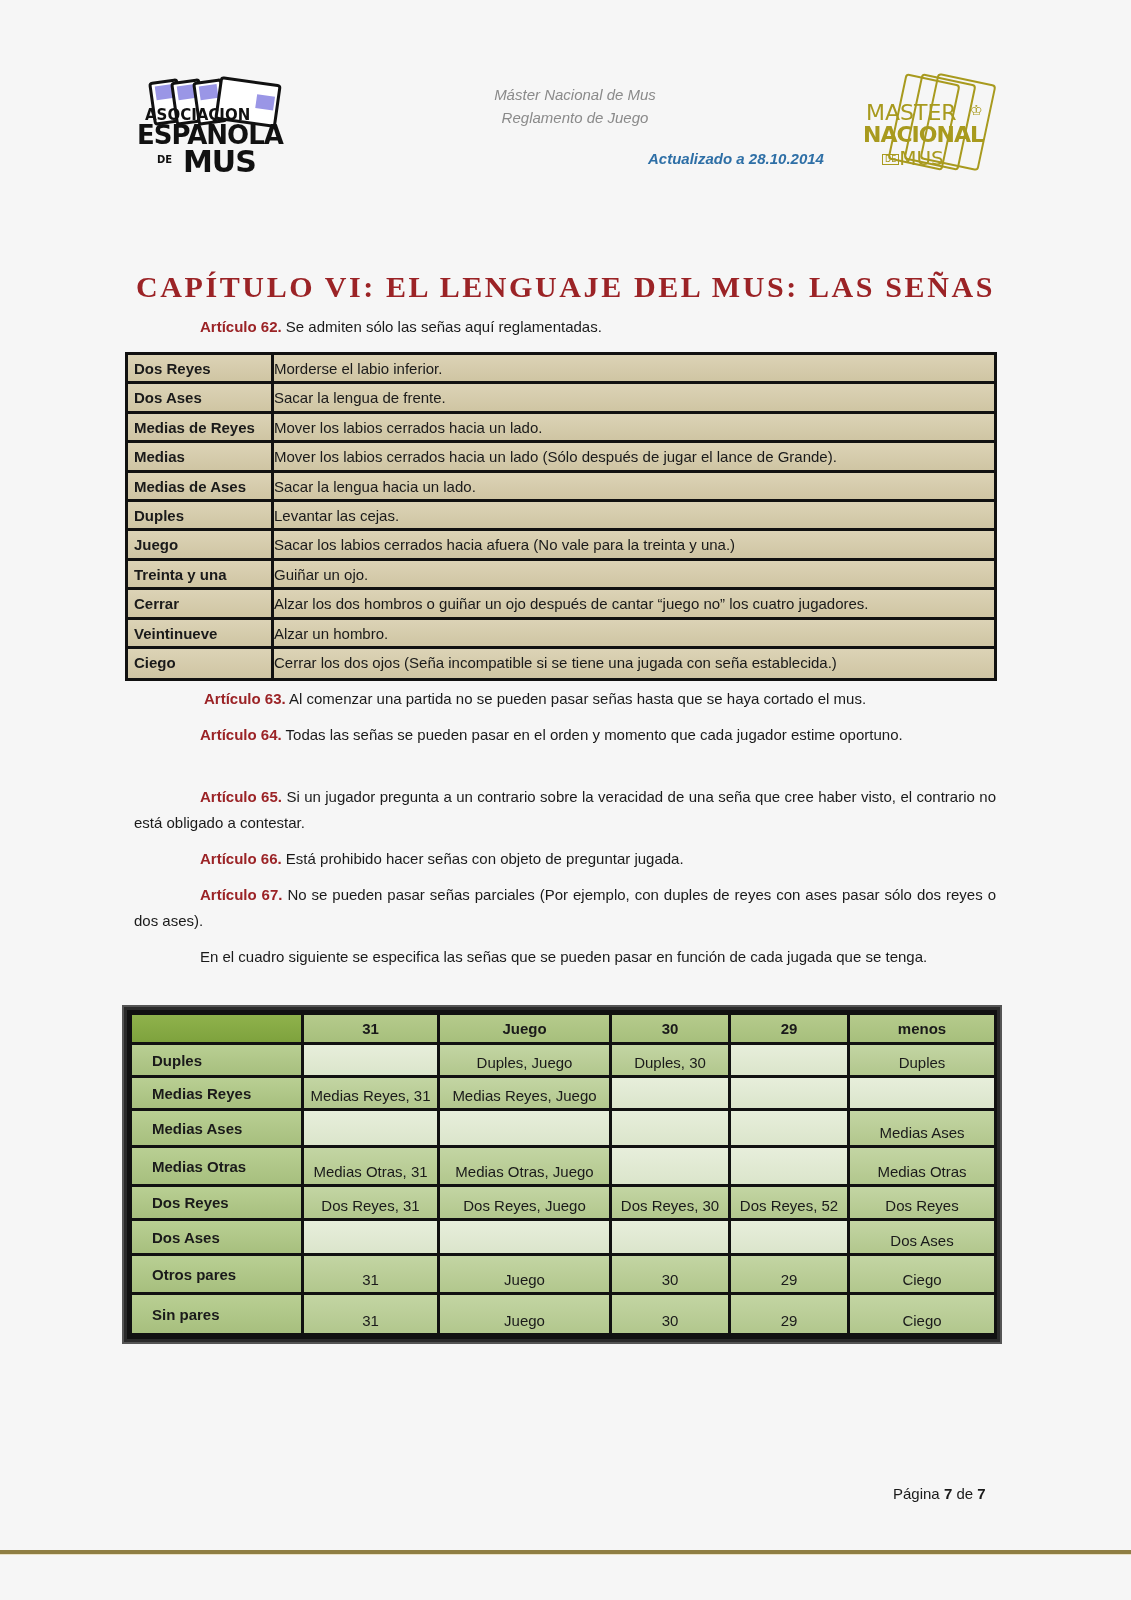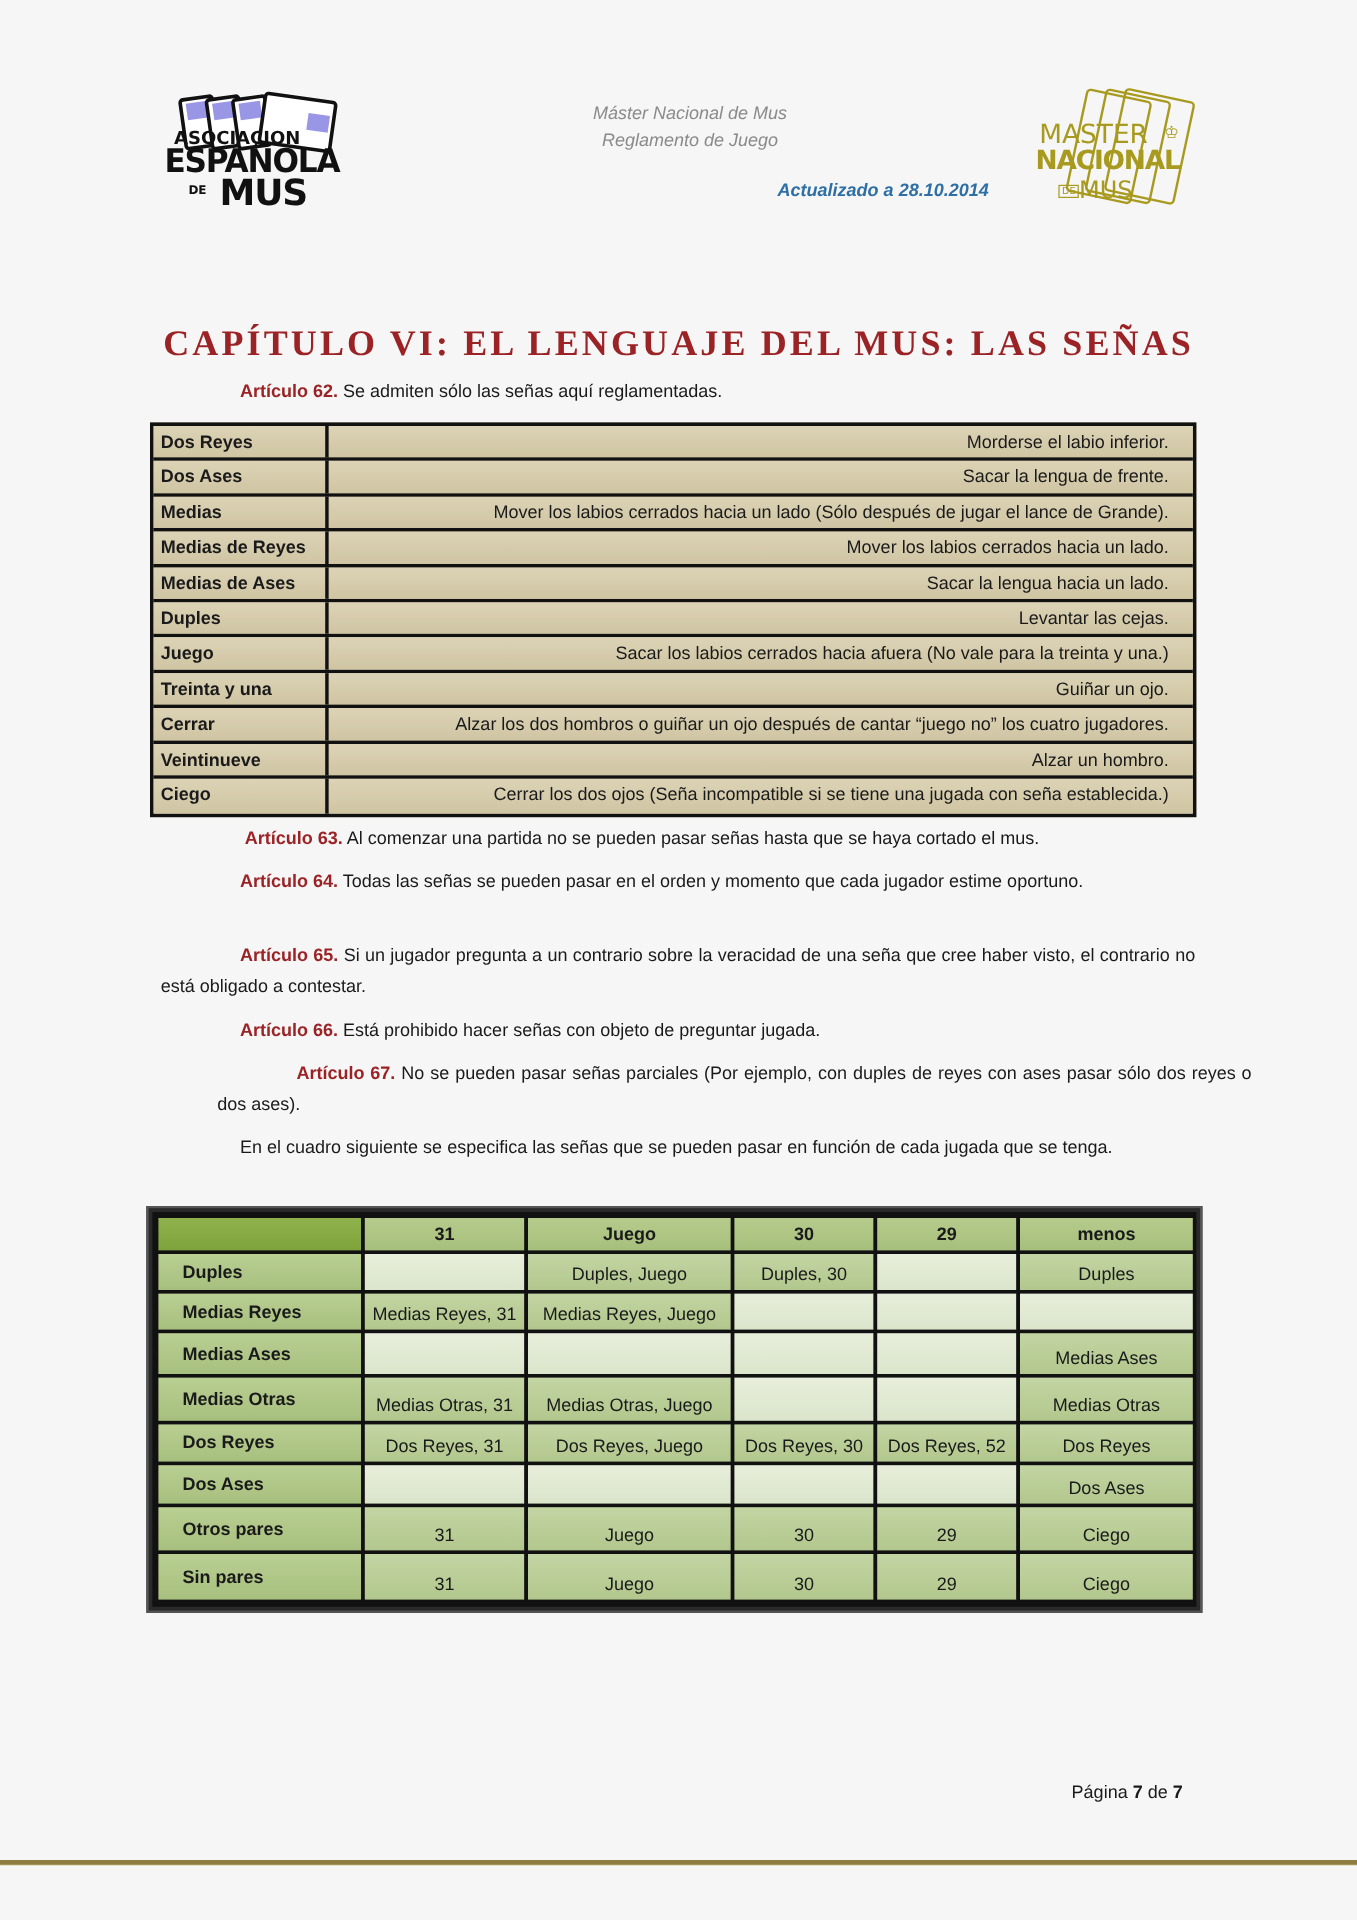--- a/index.html
+++ b/index.html
@@ -33,21 +33,21 @@
   
   .para { position: absolute; left: 134px; width: 862px; font-size: 15px; line-height: 26px; color: #1a1a1a; text-align: justify; }
   .para .art { color: #9b2326; font-weight: bold; }
   .para .indent { display: inline-block; width: 66px; }
 
   
   .signs { position: absolute; left: 125px; top: 352px; width: 872px; border: 3px solid #111; background: #d8cfb0; }
   .signs .row { display: flex; height: 29.4px; border-bottom: 3px solid #111; }
   .signs .row:last-child { border-bottom: none; }
   .signs .c1 { width: 146px; border-right: 3px solid #111; padding: 0 6px; font-weight: bold; font-size: 15px; line-height: 27px; background: linear-gradient(#dcd3b6, #cfc5a3); }
-  .signs .c2 { flex: 1; padding: 0 20px; font-size: 15px; line-height: 27px; background: linear-gradient(#dcd3b6, #cfc5a3); text-align: right; }
+  .signs .c2 { flex: 1; padding: 0 0; font-size: 15px; line-height: 27px; background: linear-gradient(#dcd3b6, #cfc5a3); }
 
   
   .jug-outer { position: absolute; left: 122px; top: 1005px; width: 880px; height: 339px; background: #111; border: 2px solid #555; box-shadow: inset 0 0 0 3px #2a2a2a; }
   .jug { position: absolute; left: 8px; top: 8px; width: 862px; }
   .jug .row { display: flex; border-bottom: 3px solid #111; }
   .jug .row:last-child { border-bottom: none; }
   .jug .cell { border-right: 3px solid #111; font-size: 15px; text-align: center; display: flex; align-items: flex-end; justify-content: center; padding-bottom: 4px; }
   .jug .cell:last-child { border-right: none; }
   .jug .w0 { width: 172px; justify-content: flex-start; padding-left: 20px; font-weight: bold; }
   .jug .w1 { width: 136px; }
@@ -115,28 +115,28 @@
 <div class="signs">
   <div class="row">
       <div class="c1">Dos Reyes</div>
       <div class="c2">Morderse el labio inferior.</div>
     </div>
   <div class="row">
       <div class="c1">Dos Ases</div>
       <div class="c2">Sacar la lengua de frente.</div>
     </div>
   <div class="row">
+      <div class="c1">Medias de Reyes</div>
+      <div class="c2">Mover los labios cerrados hacia un lado.</div>
+    </div>
+  <div class="row">
       <div class="c1">Medias</div>
       <div class="c2">Mover los labios cerrados hacia un lado (Sólo después de jugar el lance de Grande).</div>
     </div>
   <div class="row">
-      <div class="c1">Medias de Reyes</div>
-      <div class="c2">Mover los labios cerrados hacia un lado.</div>
-    </div>
-  <div class="row">
       <div class="c1">Medias de Ases</div>
       <div class="c2">Sacar la lengua hacia un lado.</div>
     </div>
   <div class="row">
       <div class="c1">Duples</div>
       <div class="c2">Levantar las cejas.</div>
     </div>
   <div class="row">
       <div class="c1">Juego</div>
       <div class="c2">Sacar los labios cerrados hacia afuera  (No vale para la treinta y una.)</div>
@@ -164,21 +164,21 @@
 </p>
 <p class="para" style="top:722px;">
   <span class="indent"></span><span class="art">Artículo 64.</span><span> Todas las señas se pueden pasar en el orden y momento que cada jugador estime oportuno.</span>
 </p>
 <p class="para" style="top:784px;">
   <span class="indent"></span><span class="art">Artículo 65.</span><span> Si un jugador pregunta a un contrario sobre la veracidad de una seña que cree haber visto, el contrario no está obligado a contestar.</span>
 </p>
 <p class="para" style="top:846px;">
   <span class="indent"></span><span class="art">Artículo 66.</span><span> Está prohibido hacer señas con objeto de preguntar jugada.</span>
 </p>
-<p class="para" style="top:882px;margin-left:47px;">
+<p class="para" style="top:882px;">
   <span class="indent"></span><span class="art">Artículo 67.</span><span> No se pueden pasar señas parciales (Por ejemplo, con duples de reyes con ases pasar sólo dos reyes o dos ases).</span>
 </p>
 <p class="para" style="top:944px;">
   <span class="indent"></span><span>En el cuadro siguiente se especifica las señas que se pueden pasar en función de cada jugada que se tenga.</span>
 </p>
 
 <div class="jug-outer">
   <div class="jug">
     <div class="row hdr">
       <div class="cell w0"></div>

